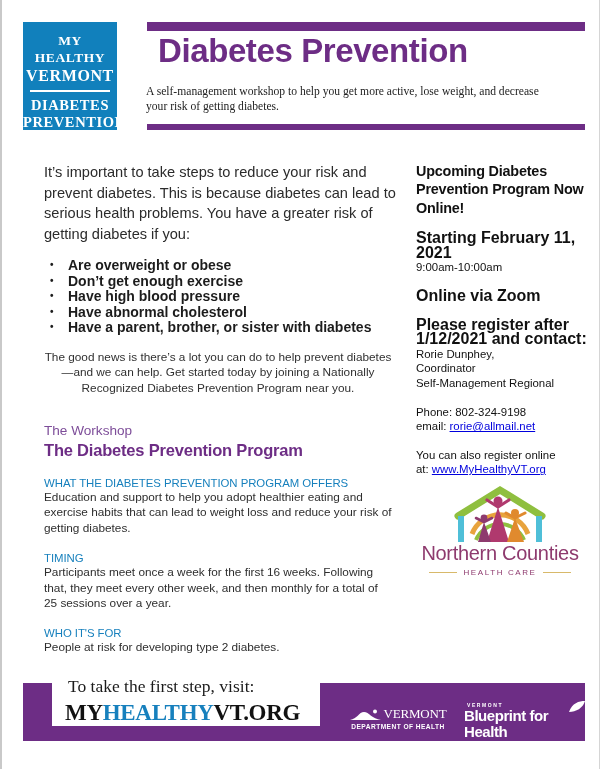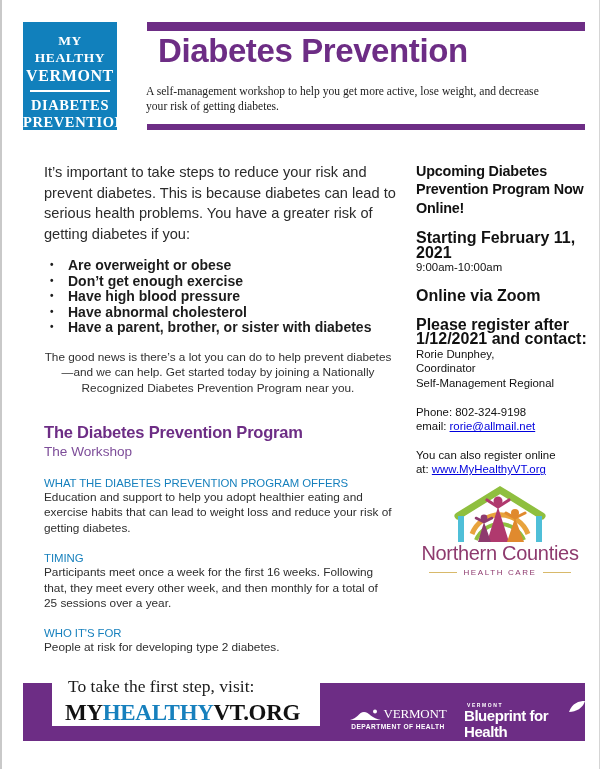--- a/index.html
+++ b/index.html
@@ -341,22 +341,22 @@
       <li>Are overweight or obese</li>
       <li>Don’t get enough exercise</li>
       <li>Have high blood pressure</li>
       <li>Have abnormal cholesterol</li>
       <li>Have a parent, brother, or sister with diabetes</li>
     </ul>
 
     <p id="good-news">The good news is there’s a lot you can do to help prevent diabetes—and we can help. Get started today by joining a Nationally Recognized Diabetes Prevention Program near you.</p>
 
     <div id="workshop-block">
+      <div id="workshop-eyebrow">The Workshop</div>
       <div id="workshop-title">The Diabetes Prevention Program</div>
-      <div id="workshop-eyebrow">The Workshop</div>
     </div>
 
     <div>
       <div class="sec-head">WHAT THE DIABETES PREVENTION PROGRAM OFFERS</div>
       <div class="sec-body">Education and support to help you adopt healthier eating and exercise habits that can lead to weight loss and reduce your risk of getting diabetes.</div>
     </div>
 
     <div>
       <div class="sec-head">TIMING</div>
       <div class="sec-body">Participants meet once a week for the first 16 weeks. Following that, they meet every other week, and then monthly for a total of 25 sessions over a year.</div>

